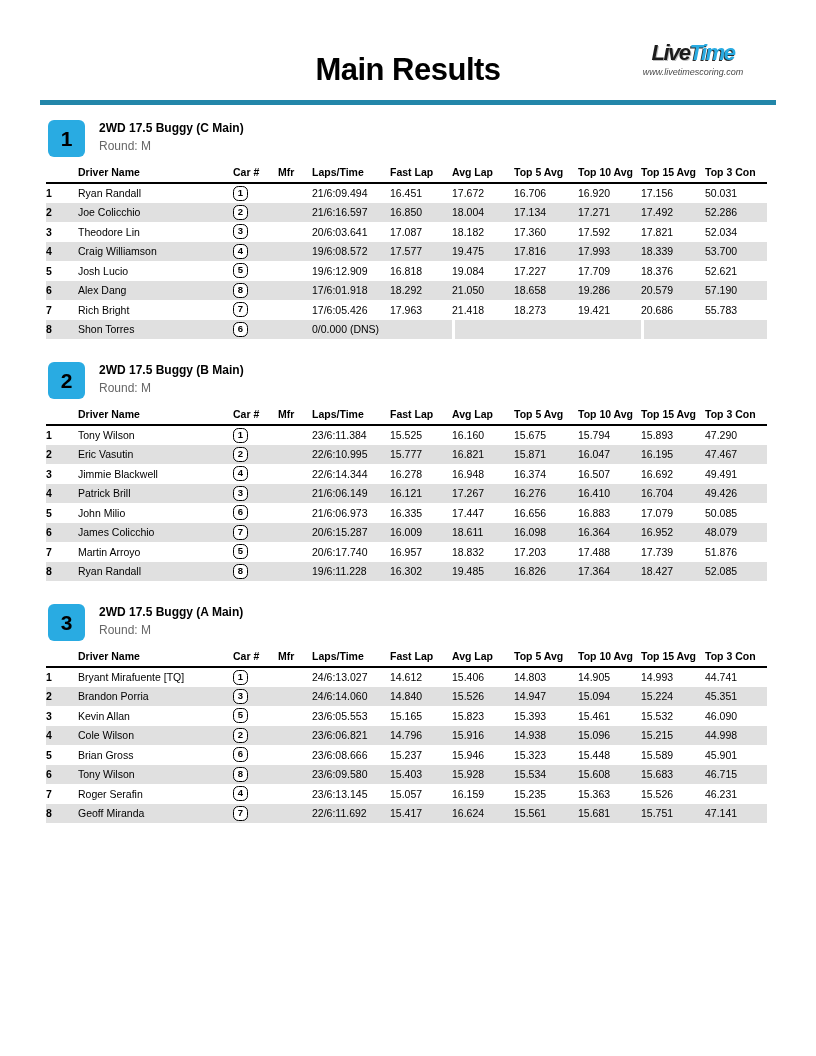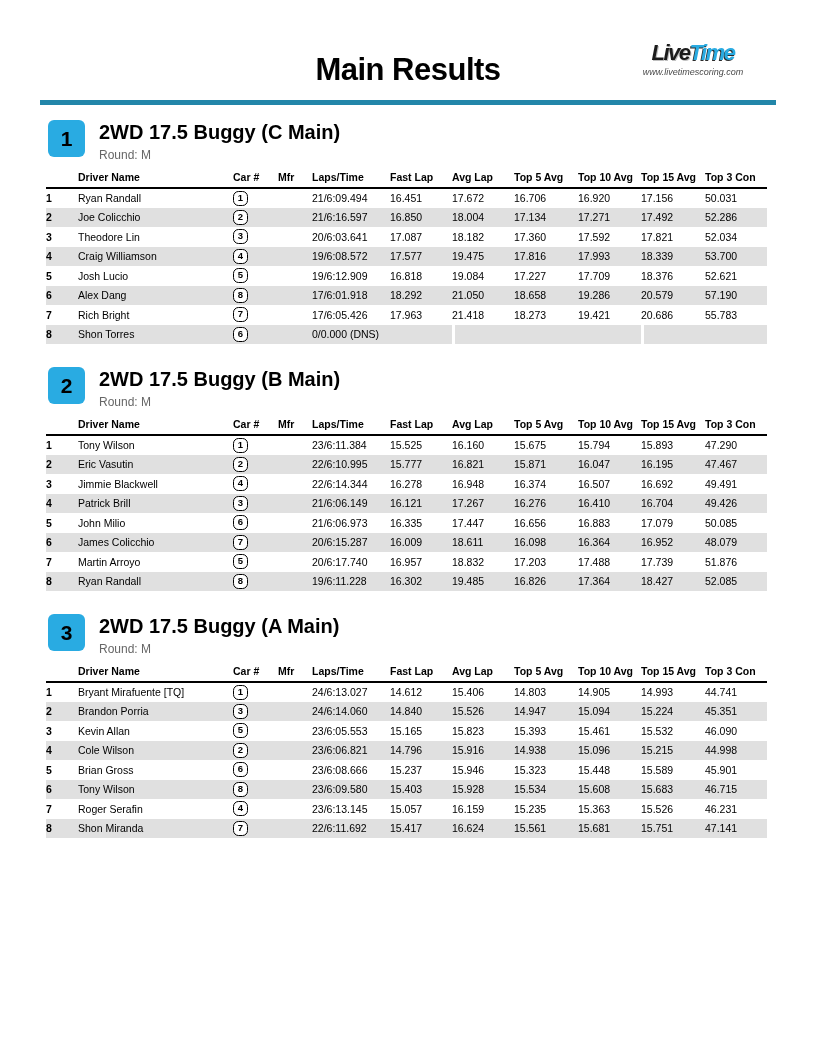--- a/index.html
+++ b/index.html
@@ -59,21 +59,21 @@
   .section-head { display: flex; align-items: flex-start; padding-left: 8px; }
   .section-badge {
     width: 37px; height: 37px;
     background: #29ABE2;
     border-radius: 6px;
     display: flex; align-items: center; justify-content: center;
     font-size: 21px; font-weight: bold; color: #000;
     flex: 0 0 auto;
   }
   .section-meta { margin-left: 14px; padding-top: 1px; }
-  .section-title { font-size: 20px; font-weight: bold; }
+  .section-title { font-size: 12px; font-weight: bold; }
   .section-round { font-size: 12px; color: #666; margin-top: 4px; }
 
   table.results {
     margin-left: 6px;
     margin-top: 9px;
     border-collapse: collapse;
     table-layout: fixed;
     width: 721px;
     font-size: 10.5px;
   }
@@ -560,21 +560,21 @@
               <td>23/6:13.145</td>
               <td>15.057</td>
               <td>16.159</td>
               <td>15.235</td>
               <td>15.363</td>
               <td>15.526</td>
               <td>46.231</td>
             </tr>
             <tr class="even">
               <td class="pos">8</td>
-              <td>Shon Miranda</td>
+              <td>Geoff Miranda</td>
               <td><span class="car-badge">7</span></td>
               <td></td>
               <td>22/6:11.692</td>
               <td>15.417</td>
               <td>16.624</td>
               <td>15.561</td>
               <td>15.681</td>
               <td>15.751</td>
               <td>47.141</td>
             </tr>

